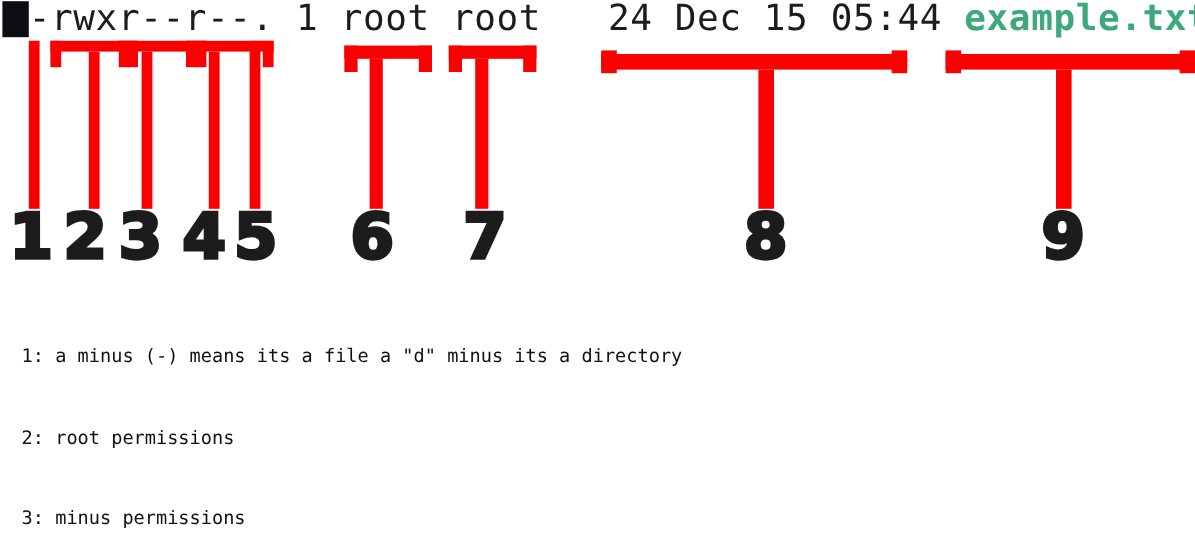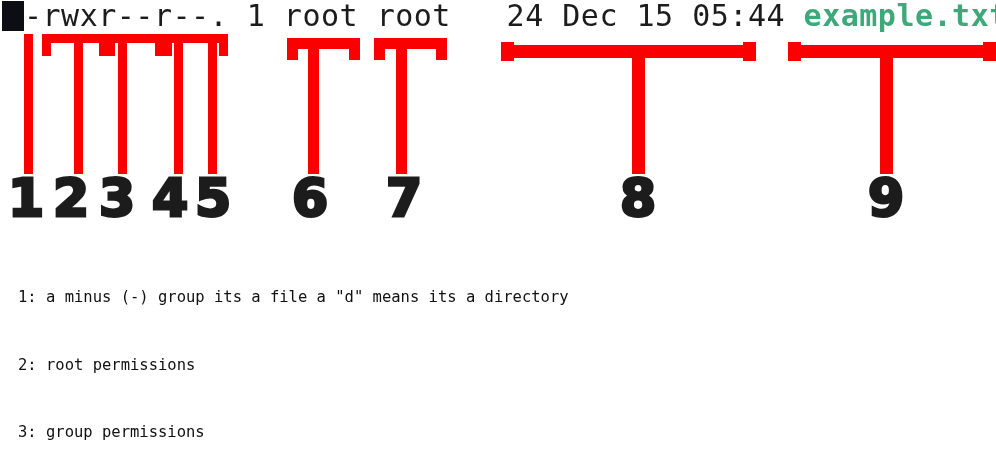--- a/index.html
+++ b/index.html
@@ -149,23 +149,23 @@
   <div class="big-num" style="left:53px; top:172px;">2</div>
   <div class="big-num" style="left:99px; top:172px;">3</div>
   <div class="big-num" style="left:152px; top:172px;">4</div>
   <div class="big-num" style="left:195px; top:172px;">5</div>
   <div class="big-num" style="left:292px; top:172px;">6</div>
   <div class="big-num" style="left:386px; top:172px;">7</div>
   <div class="big-num" style="left:620px; top:172px;">8</div>
   <div class="big-num" style="left:868px; top:172px;">9</div>
 
   <div id="legend">
-    <div class="legend-row">1: a minus (-) group its a file a "d" means its a directory</div>
+    <div class="legend-row">1: a minus (-) means its a file a "d" minus its a directory</div>
     <div class="legend-row">2: root permissions</div>
-    <div class="legend-row">3: group permissions</div>
+    <div class="legend-row">3: minus permissions</div>
     
     
     
     
     
     
   </div>
 
 </div>
 

